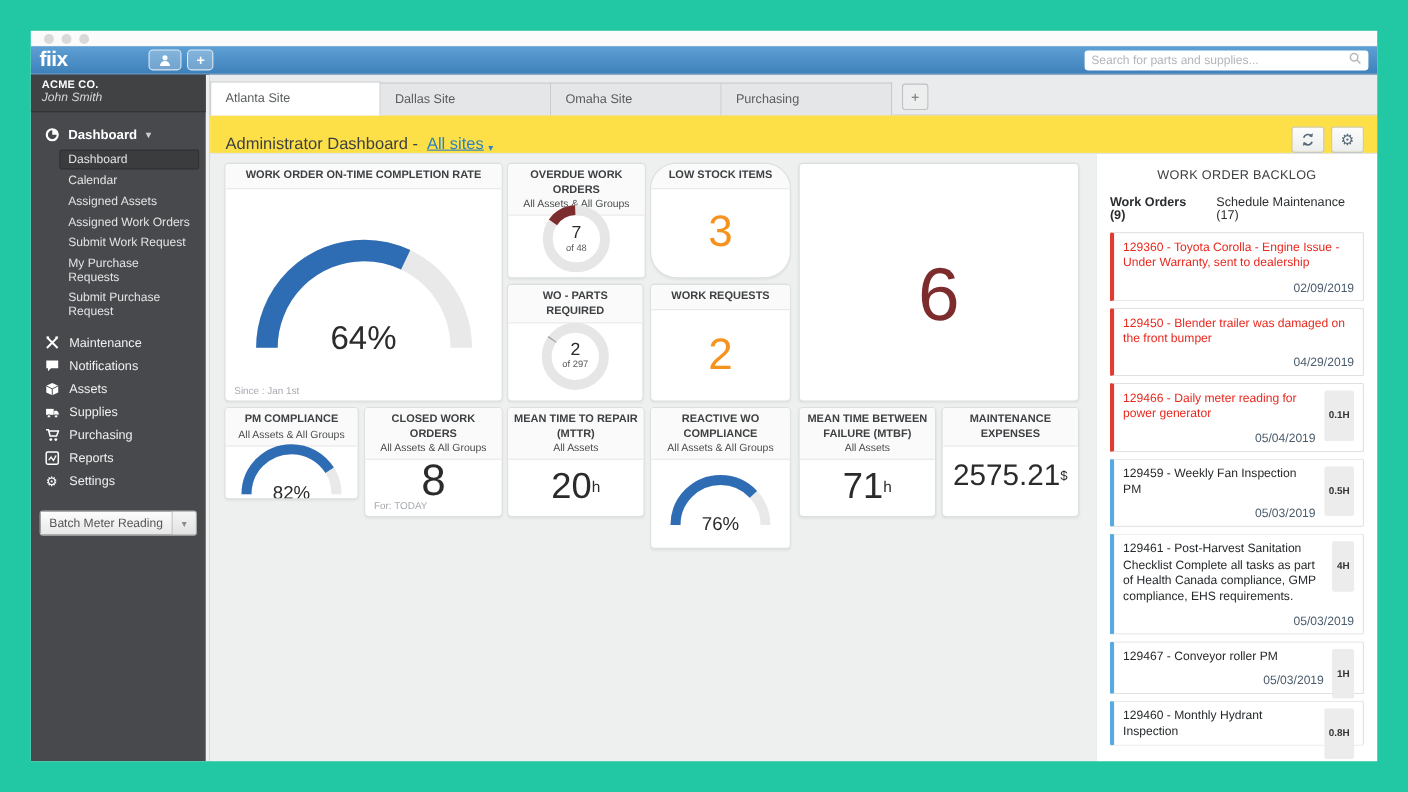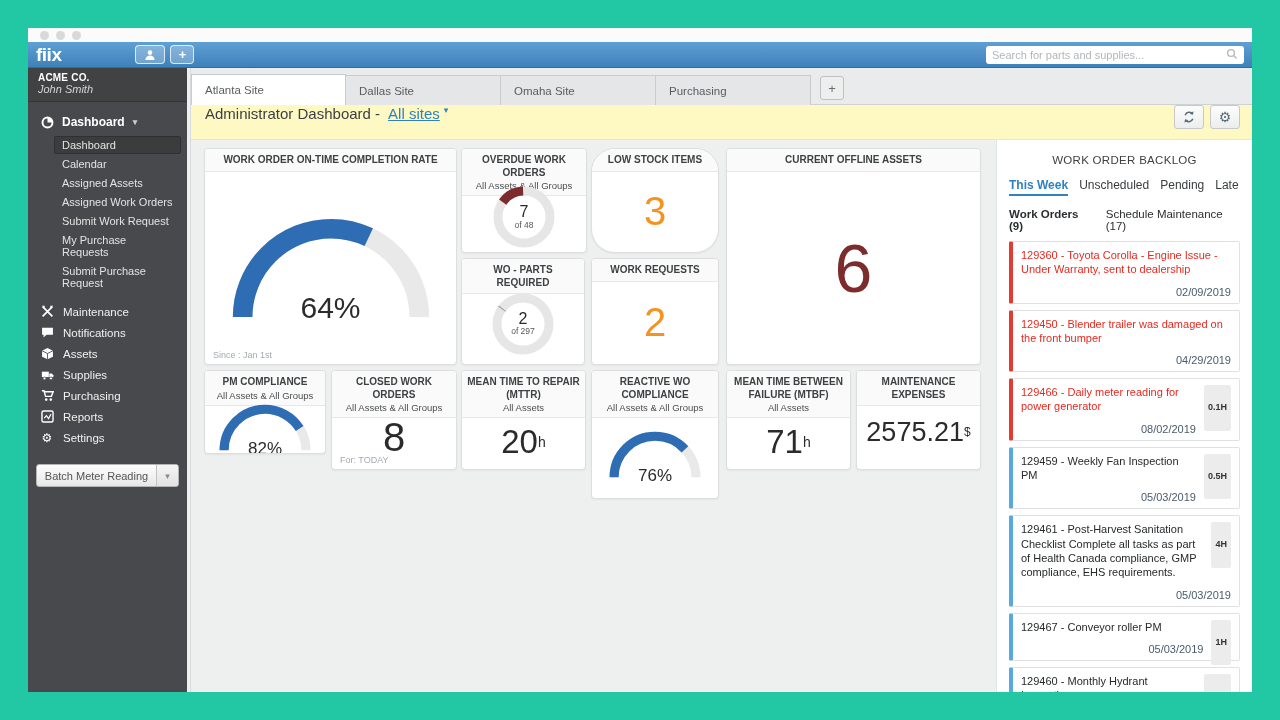--- a/index.html
+++ b/index.html
@@ -40,21 +40,21 @@
   .batch-main { flex:1; display:grid; place-items:center; font-size:11px; color:#555; }
   .batch-caret { width:22px; border-left:1px solid #c2c2c2; display:grid; place-items:center; color:#8a8a8a; font-size:9px; background:linear-gradient(#f5f5f5,#e2e2e2); }
 
   
   .main { position:absolute; left:162px; top:40px; right:0; bottom:0; background:#eef0f0; border-left:1px solid #d8dadb; }
   .tabbar { height:37px; background:#e9ebec; border-bottom:1px solid #cfd2d3; display:flex; align-items:flex-end; padding-left:0; }
   .tab { width:155px; height:30px; background:#e4e6e7; border:1px solid #c9cccd; border-bottom:none; font-size:11.5px; color:#5a5d5f; display:flex; align-items:center; padding-left:13px; margin-bottom:-1px; cursor:pointer; }
   .tab + .tab { border-left:none; }
   .tab.active { background:#fff; z-index:2; height:31px; }
   .tab-add { width:24px; height:24px; border:1px solid #bfc2c3; border-radius:3px; background:#edefef; color:#6a6d6f; display:grid; place-items:center; font-size:13px; margin:0 0 4px 9px; cursor:pointer; }
-  .pagehead { height:35px; background:#fef9c3; border-bottom:1px solid #e2e4e5; display:flex; align-items:flex-start; padding:0 12px 0 14px; position:relative; z-index:1; }
+  .pagehead { height:35px; background:#fde047; border-bottom:1px solid #e2e4e5; display:flex; align-items:flex-end; padding:0 12px 0 14px; position:relative; z-index:1; }
   .ph-title { font-size:15px; color:#3c3f41; }
   .ph-link { font-size:15px; color:#2f81c0; text-decoration:underline; margin-left:8px; cursor:pointer; }
   .ph-caret { font-size:9px; color:#2f81c0; margin-left:4px; cursor:pointer; }
   .ph-right { margin-left:auto; display:flex; }
   .hbtn { width:30px; height:24px; border:1px solid #c6c9ca; border-radius:3px; background:linear-gradient(#fcfcfc,#eceeee); color:#5a6b78; display:grid; place-items:center; margin-left:6px; cursor:pointer; }
   .hbtn .gear { font-size:14px; line-height:1; }
 
   
   .card { position:absolute; background:#fff; border:1px solid #dcdedf; border-radius:4px; box-shadow:0 1px 2px rgba(0,0,0,.05); overflow:hidden; }
   .card-h { background:#fafafa; border-bottom:1px solid #e8e8e8; padding:5px 4px 4px; text-align:center; }
@@ -320,23 +320,20 @@
     <div class="card" style="left:400px; top:190px; width:128px; height:107px;">
       <div class="card-h">
           <div class="card-title">WORK REQUESTS</div>
         </div>
       <div class="card-body" style="top:22px;">
           <span class="num-orange">2</span>
         </div>
     </div>
 
     <div class="card" style="left:535px; top:80px; width:255px; height:217px;">
-      <div class="card-h">
-          <div class="card-title">CURRENT OFFLINE ASSETS</div>
-        </div>
       <div class="card-body" style="top:22px;">
           <span class="num-big-red">6</span>
         </div>
     </div>
 
     <div class="card small-gauge" style="left:13px; top:302px; width:122px; height:84px;">
       <div class="card-h">
         <div class="card-title">PM COMPLIANCE</div>
         <div class="card-sub">All Assets &amp; All Groups</div>
       </div>
@@ -405,42 +402,36 @@
           <div class="card-title">MAINTENANCE EXPENSES</div>
         </div>
       <div class="card-body" style="top:24px;">
         <span class="num-exp">2575.21</span>
           <span class="num-unit-sm">$</span>
       </div>
     </div>
 
     <div class="panel">
       <div class="panel-title">WORK ORDER BACKLOG</div>
-      <div class="bl-tabs">
-        <span class="bl-tab active">This Week</span>
-        <span class="bl-tab">Unscheduled</span>
-        <span class="bl-tab">Pending</span>
-        <span class="bl-tab">Late</span>
-      </div>
       <div class="bl-subtabs">
         <span class="bl-subtab active">Work Orders (9)</span>
         <span class="bl-subtab">Schedule Maintenance (17)</span>
       </div>
 
       <div class="wo-item red">
         <div class="wo-text"><span>129360 - Toyota Corolla - Engine Issue - Under Warranty, sent to dealership</span></div>
         <div class="wo-date">02/09/2019</div>
       </div>
       <div class="wo-item red">
         <div class="wo-text"><span>129450 - Blender trailer was damaged on the front bumper</span></div>
         <div class="wo-date">04/29/2019</div>
       </div>
       <div class="wo-item red">
         <div class="wo-text"><span class="wo-badge">0.1H</span><span>129466 - Daily meter reading for power generator</span></div>
-        <div class="wo-date">08/02/2019</div>
+        <div class="wo-date">05/04/2019</div>
       </div>
       <div class="wo-item">
         <div class="wo-text"><span class="wo-badge">0.5H</span><span>129459 - Weekly Fan Inspection PM</span></div>
         <div class="wo-date">05/03/2019</div>
       </div>
       <div class="wo-item">
         <div class="wo-text"><span class="wo-badge">4H</span><span>129461 - Post-Harvest Sanitation Checklist Complete all tasks as part of Health Canada compliance, GMP compliance, EHS requirements.</span></div>
         <div class="wo-date">05/03/2019</div>
       </div>
       <div class="wo-item">

